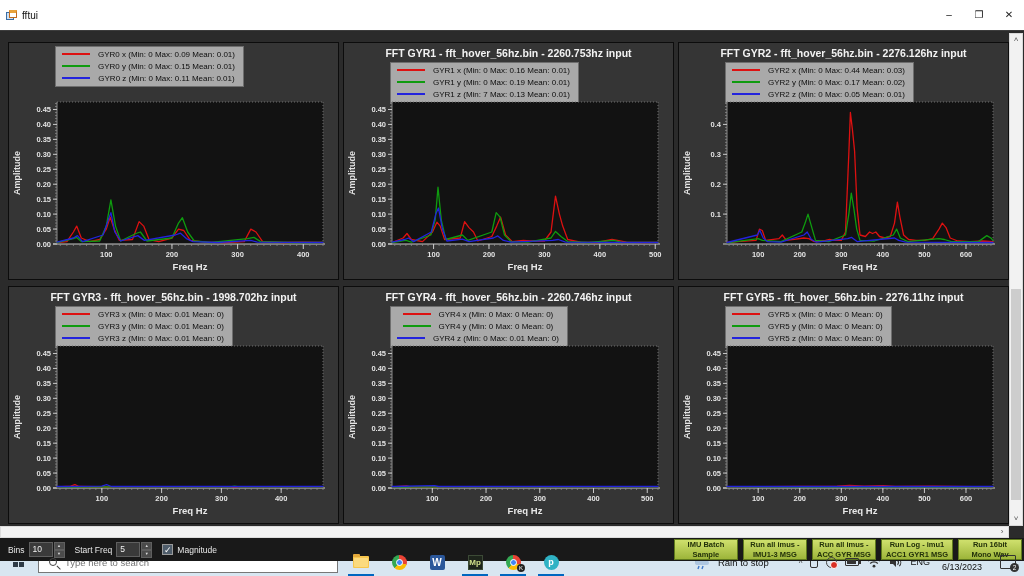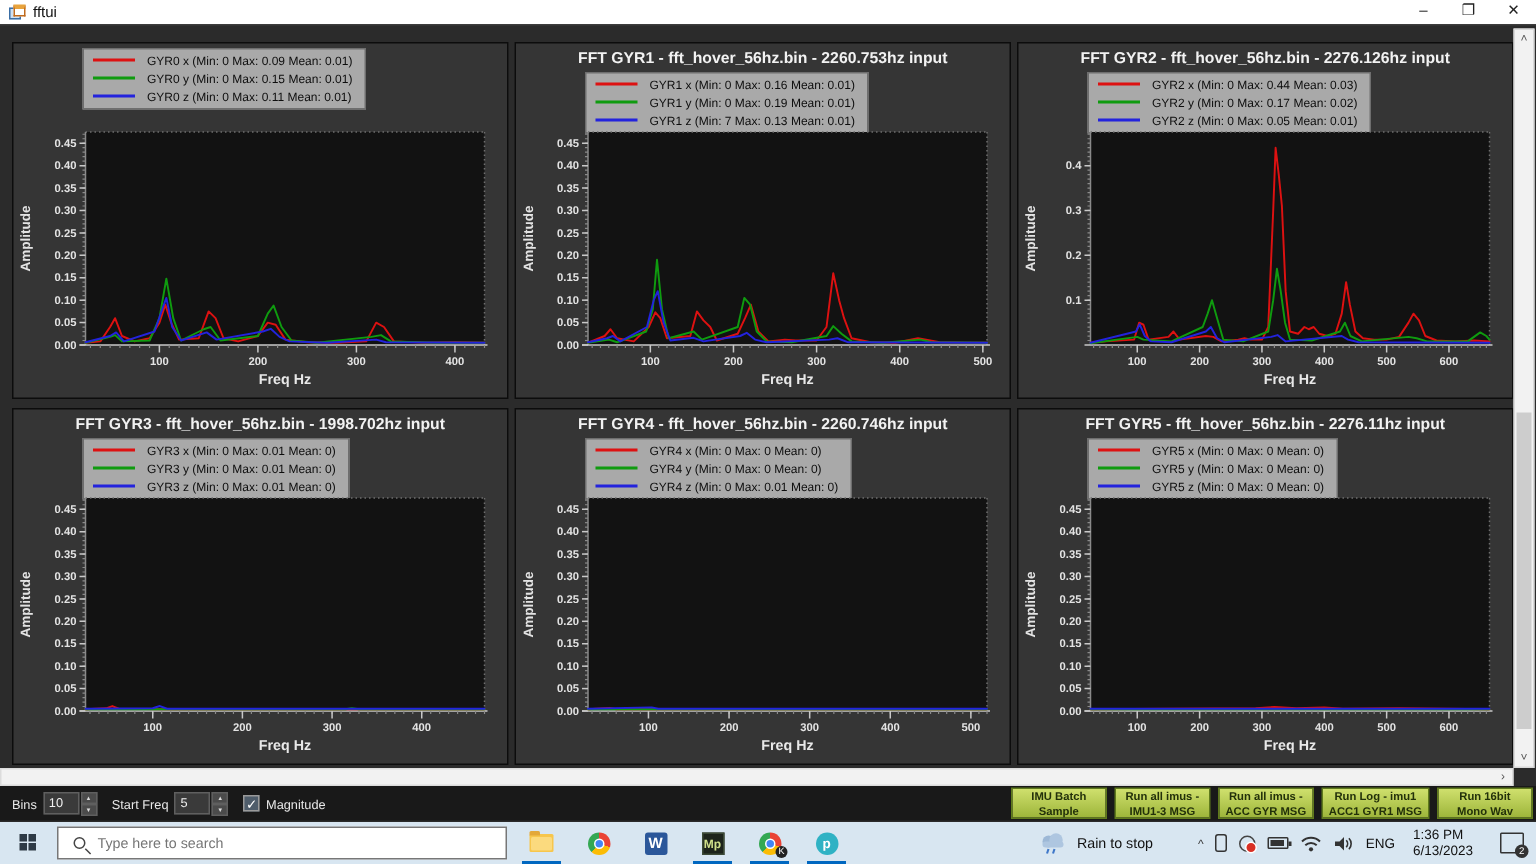--- a/index.html
+++ b/index.html
@@ -1,34 +1,34 @@
 <!DOCTYPE html>
 <html><head>
 <meta charset="utf-8">
 <style>
   * { margin:0; padding:0; box-sizing:border-box; }
   html,body { width:1024px; height:576px; overflow:hidden; font-family:"Liberation Sans", sans-serif; }
   .app { width:1024px; height:576px; display:flex; flex-direction:column; background:#2b2b2b; }
 
   
-  .titlebar { height:16px; background:#ffffff; display:flex; align-items:center; flex:none; }
+  .titlebar { height:30px; background:#ffffff; display:flex; align-items:center; flex:none; }
   .titlebar .appicon { width:11px; height:11px; margin:0 5px 0 6px; position:relative; }
   .appicon .back { position:absolute; left:0; top:2px; width:8px; height:8px; background:#cfe0f2; border:1px solid #3a6ea5; }
   .appicon .front { position:absolute; left:3px; top:0; width:8px; height:8px; background:#fff; border:1px solid #c06b1e; border-top:3px solid #e8a33d; }
   .titlebar .title { font-size:10px; color:#111; }
   .titlebar .spacer { flex:1; }
   .winbtn { width:30px; height:18px; text-align:center; line-height:17px; font-size:10px; color:#222; }
 
   
   .content { position:relative; flex:1; background:#2b2b2b; border-top:1px solid #3d3d3d; }
   .plots-grid { position:absolute; left:8px; top:11px; display:grid; grid-template-columns:repeat(3,331px); grid-column-gap:4px; grid-row-gap:6px; }
   .panel { width:331px; height:238px; background:#353535; border:1px solid #0c0c0c; position:relative; }
   .panel-title { text-align:center; color:#f2f2f2; font-weight:bold; font-size:10.5px; margin-top:4px; letter-spacing:0; }
   .legend { display:inline-block; margin:3px 0 0 46px; background:#a9a9a9; border:1px solid #6e6e6e; padding:1px 8px 2px 6px; }
-  .legend-row { height:12px; display:flex; align-items:center; }
+  .legend-row { height:12px; display:flex; align-items:center;justify-content:center; }
   .legend-line { display:inline-block; width:28px; height:2px; margin-right:8px; flex:none; }
   .legend-text { font-size:8px; color:#0d0d0d; white-space:nowrap; }
   .plot-svg { display:block; position:absolute; left:0; bottom:1px; }
   .plot-svg text { font-family:"Liberation Sans", sans-serif; }
 
   
   .vscroll { position:absolute; right:1px; top:2px; width:14px; height:493px; background:#f2f2f2; border:1px solid #d9d9d9; }
   .vscroll .arrow { position:absolute; left:0; width:12px; height:12px; color:#555; font-size:8px; text-align:center; line-height:12px; }
   .vscroll .up { top:0; }
   .vscroll .down { bottom:0; }

